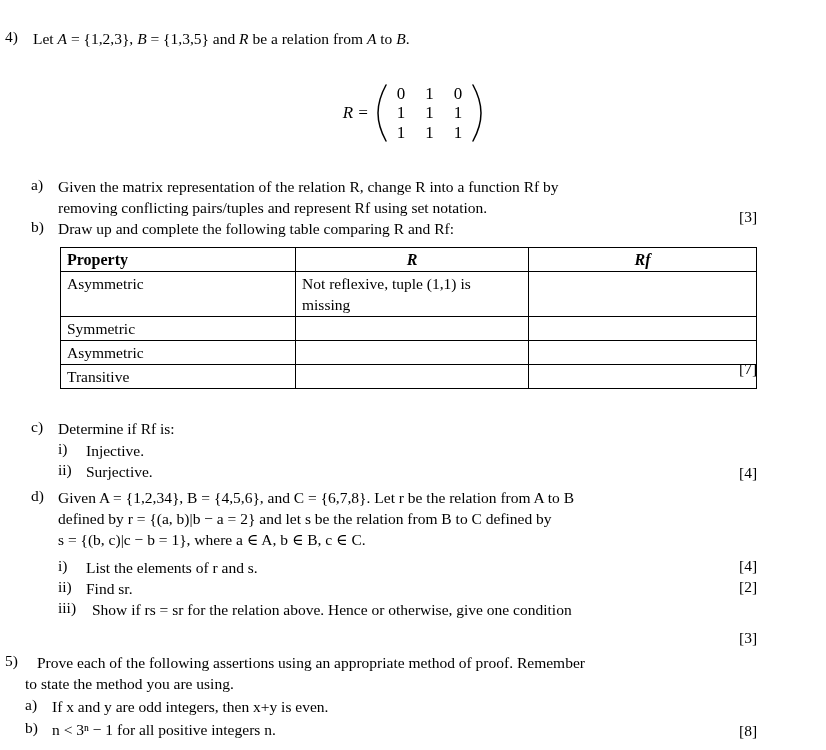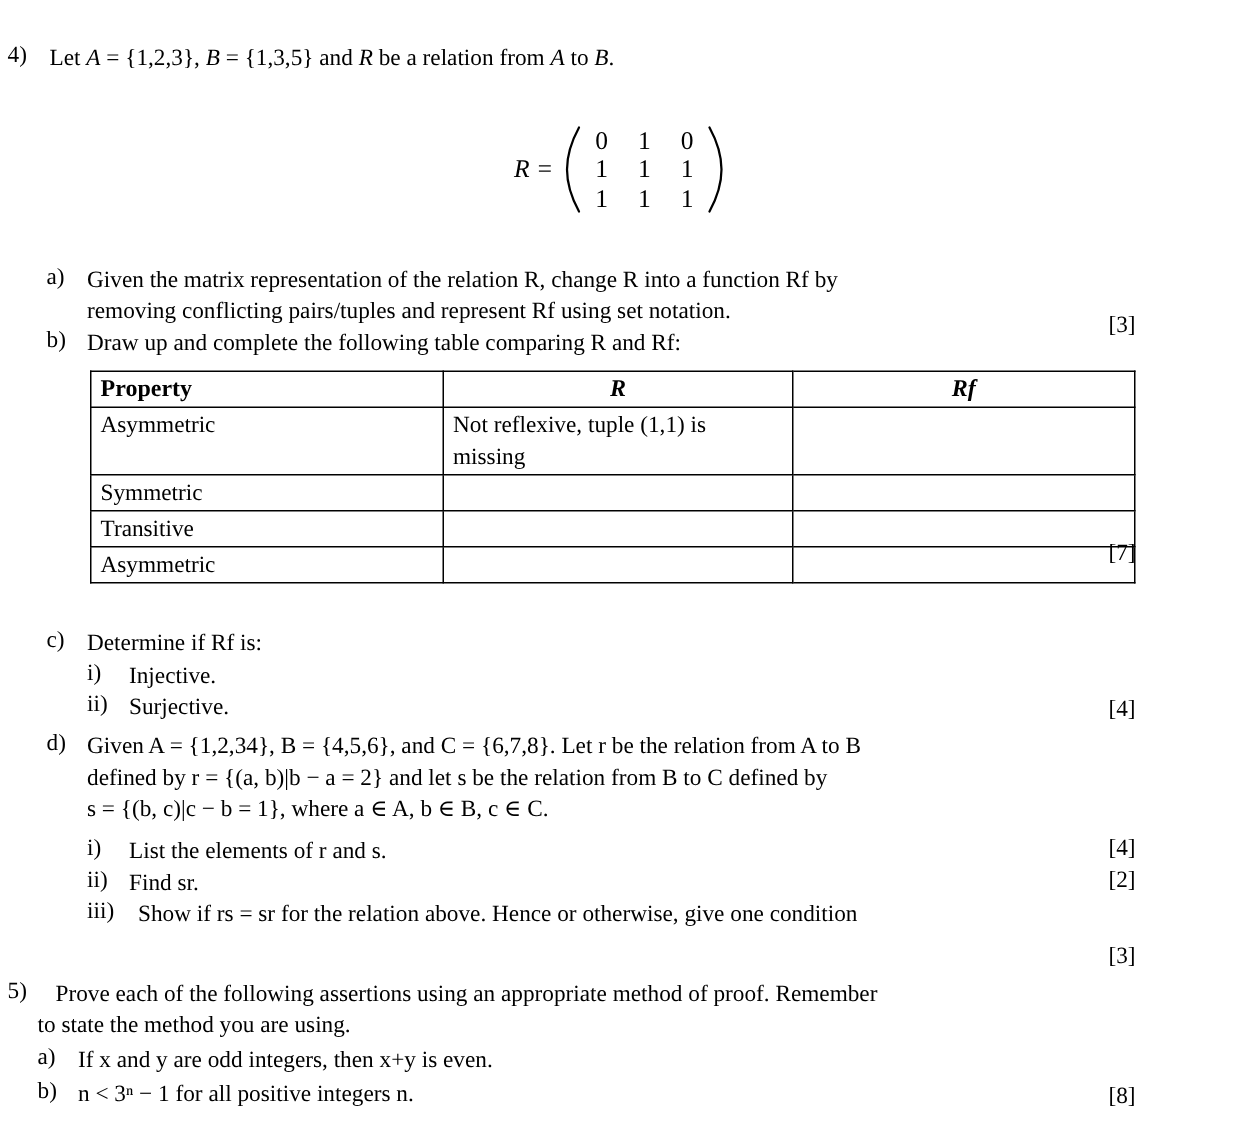--- a/index.html
+++ b/index.html
@@ -185,26 +185,26 @@
       <td class="col-prop cell-tall">Asymmetric</td>
       <td class="col-r cell-tall">Not reflexive, tuple (1,1) is missing</td>
       <td class="col-rf cell-tall"></td>
     </tr>
     <tr>
       <td class="col-prop">Symmetric</td>
       <td class="col-r"></td>
       <td class="col-rf"></td>
     </tr>
     <tr>
-      <td class="col-prop">Transitive</td>
+      <td class="col-prop">Asymmetric</td>
       <td class="col-r"></td>
       <td class="col-rf"></td>
     </tr>
     <tr>
-      <td class="col-prop">Asymmetric</td>
+      <td class="col-prop">Transitive</td>
       <td class="col-r"></td>
       <td class="col-rf"></td>
     </tr>
   </tbody>
     </table>
 
   <div class="qnum" style="left:31px; top:418px;">c)</div>
   <div class="qtext" style="left:58px; top:418px; width:660px;">Determine if Rf is:</div>
 
   <div class="qnum" style="left:58px; top:440px;">i)</div>

